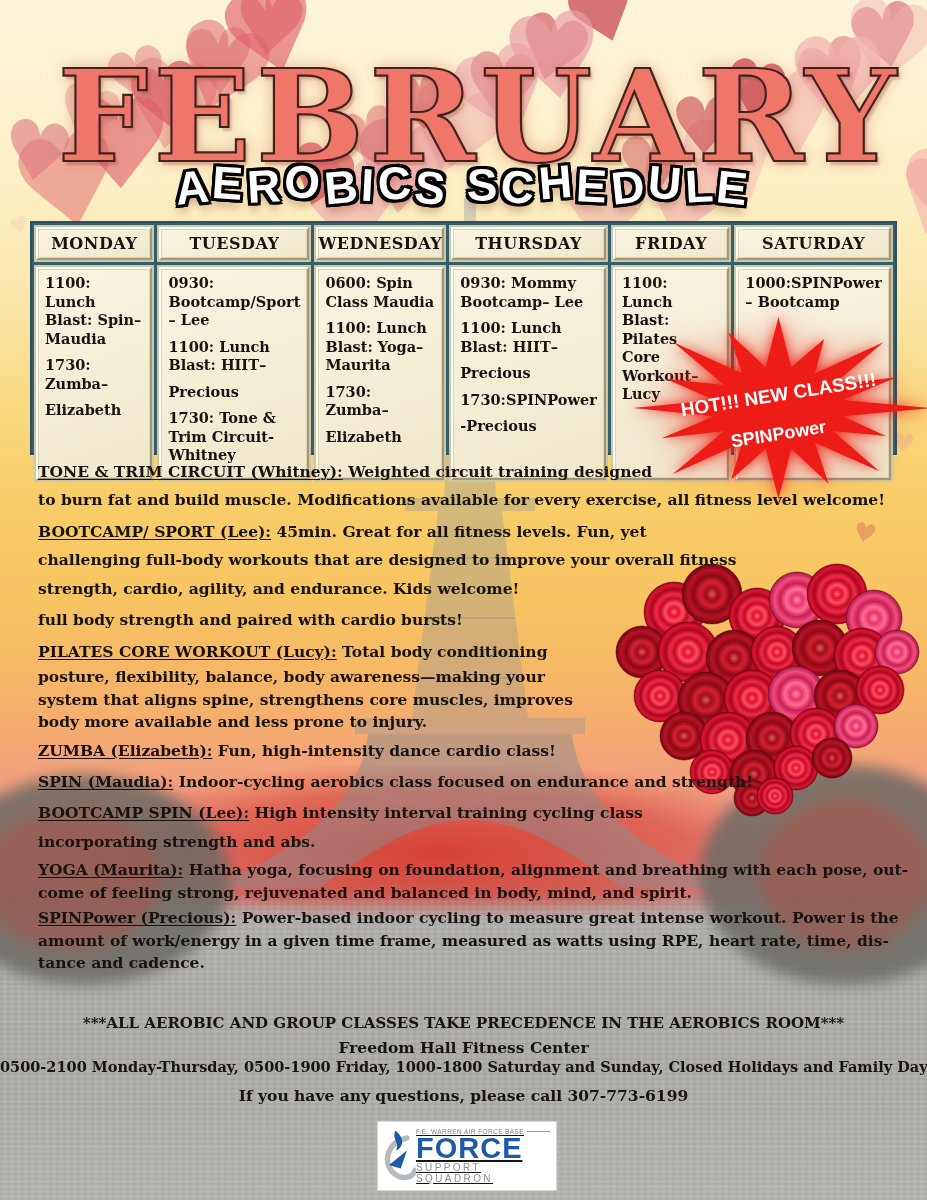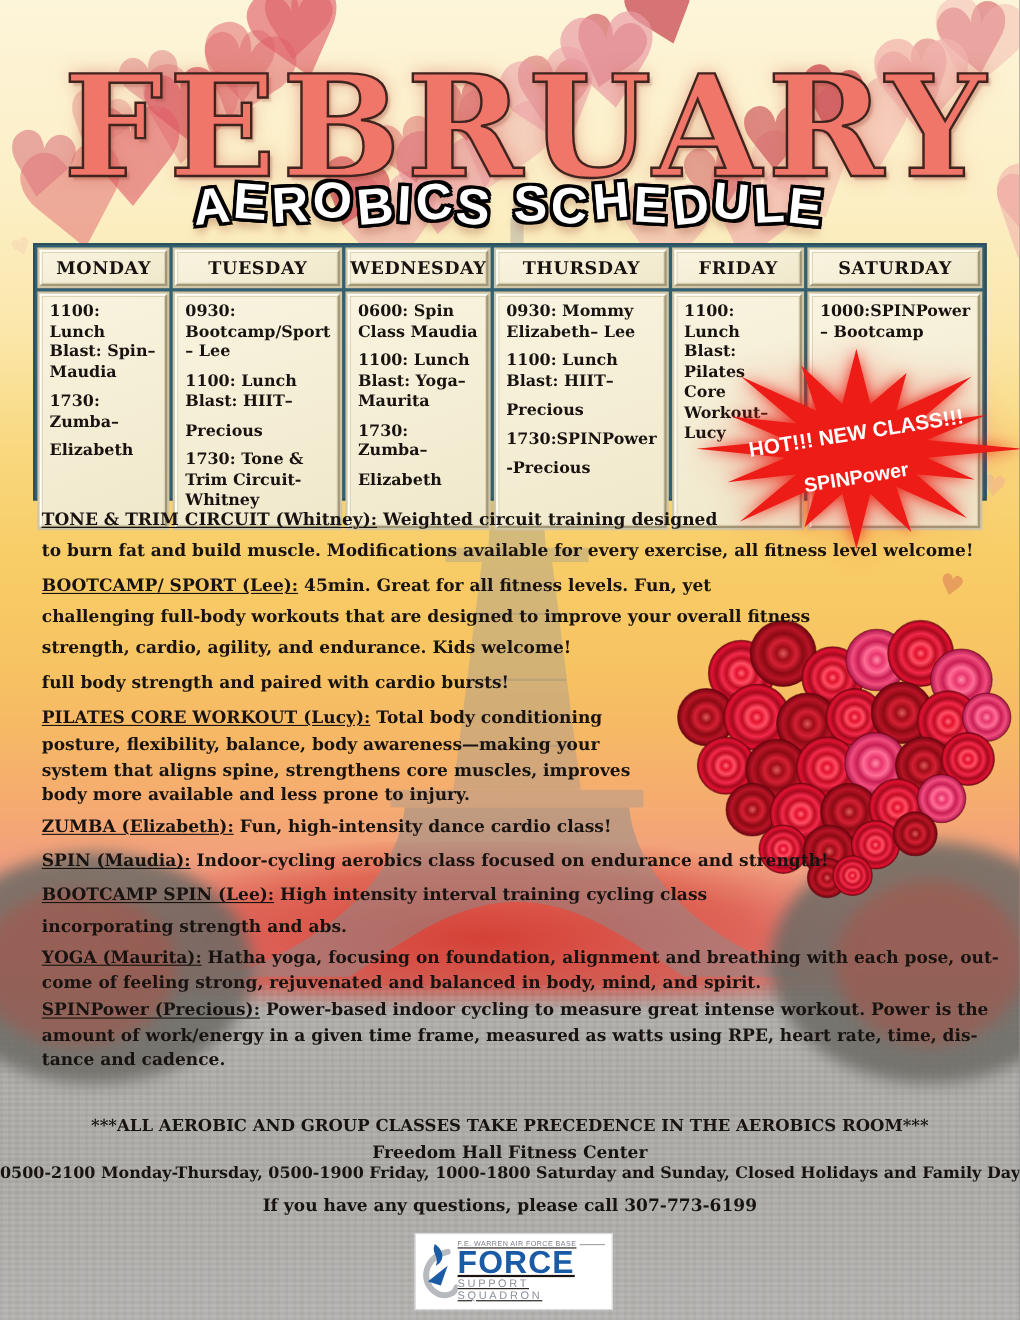--- a/index.html
+++ b/index.html
@@ -217,21 +217,21 @@
       <div class="cell bcell">
         <div class="panel">
           <div class="entry">0600: Spin Class Maudia</div>
           <div class="entry">1100: Lunch Blast: Yoga–Maurita</div>
           <div class="entry">1730: Zumba–</div>
           <div class="entry">Elizabeth</div>
         </div>
       </div>
       <div class="cell bcell">
         <div class="panel">
-          <div class="entry">0930: Mommy Elizabeth– Lee</div>
+          <div class="entry">0930: Mommy Bootcamp– Lee</div>
           <div class="entry">1100: Lunch Blast: HIIT–</div>
           <div class="entry">Precious</div>
           <div class="entry">1730:SPINPower</div>
           <div class="entry">-Precious</div>
         </div>
       </div>
       <div class="cell bcell">
         <div class="panel">
           <div class="entry">1100: Lunch Blast: Pilates Core Workout–Lucy</div>
         </div>

